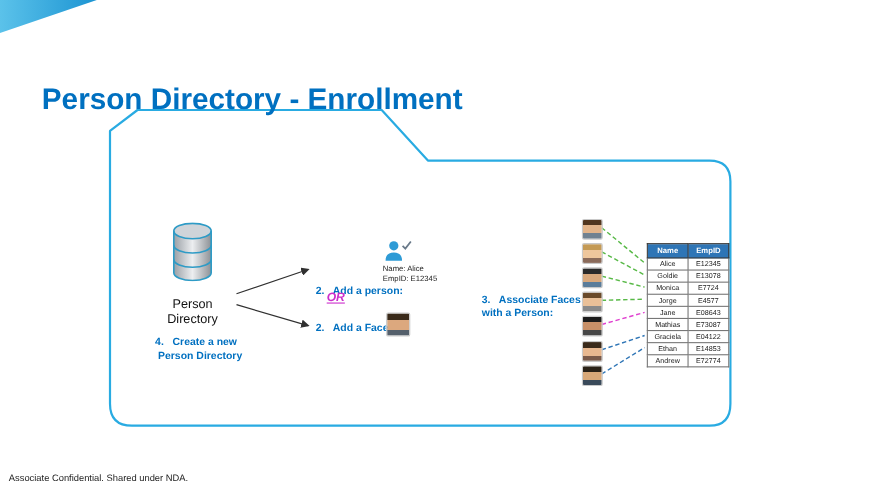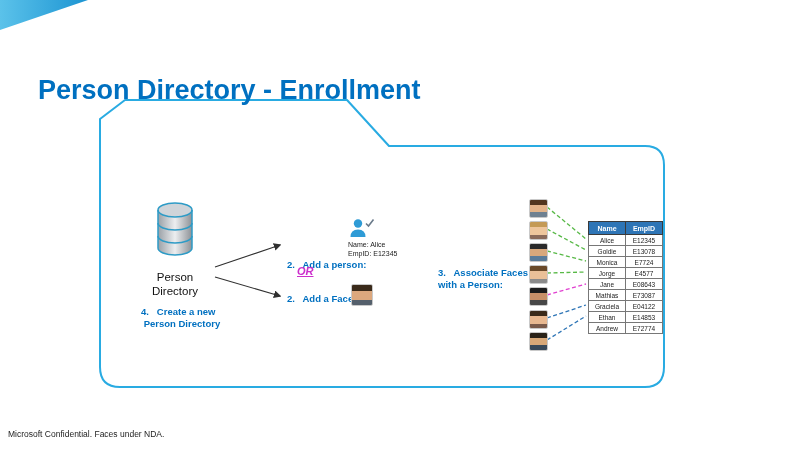--- a/index.html
+++ b/index.html
@@ -175,13 +175,13 @@
         <td>Ethan</td>
         <td>E14853</td>
       </tr>
     <tr>
         <td>Andrew</td>
         <td>E72774</td>
       </tr>
   </tbody>
 </table>
 
-<div class="footer">Microsoft Confidential. Faces under NDA.</div>
+<div class="footer">Associate Confidential. Shared under NDA.</div>
 
 </body></html>

